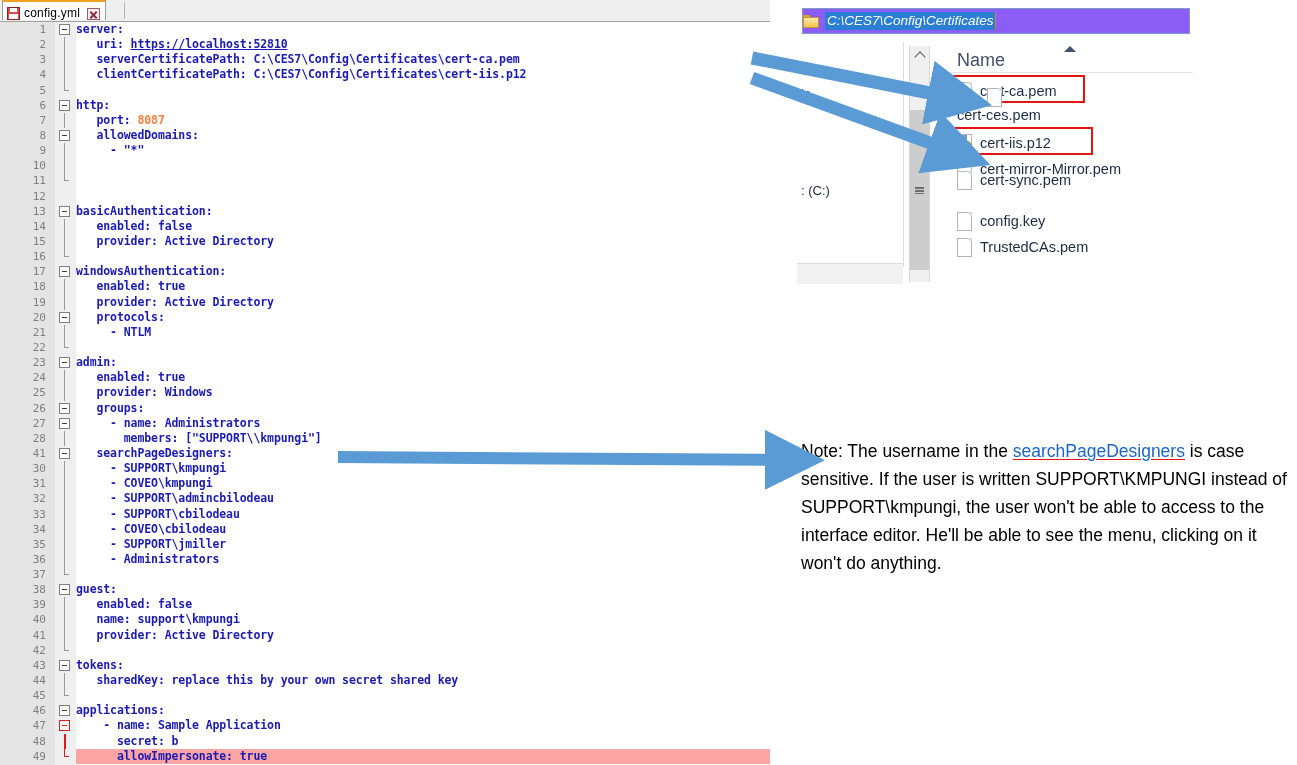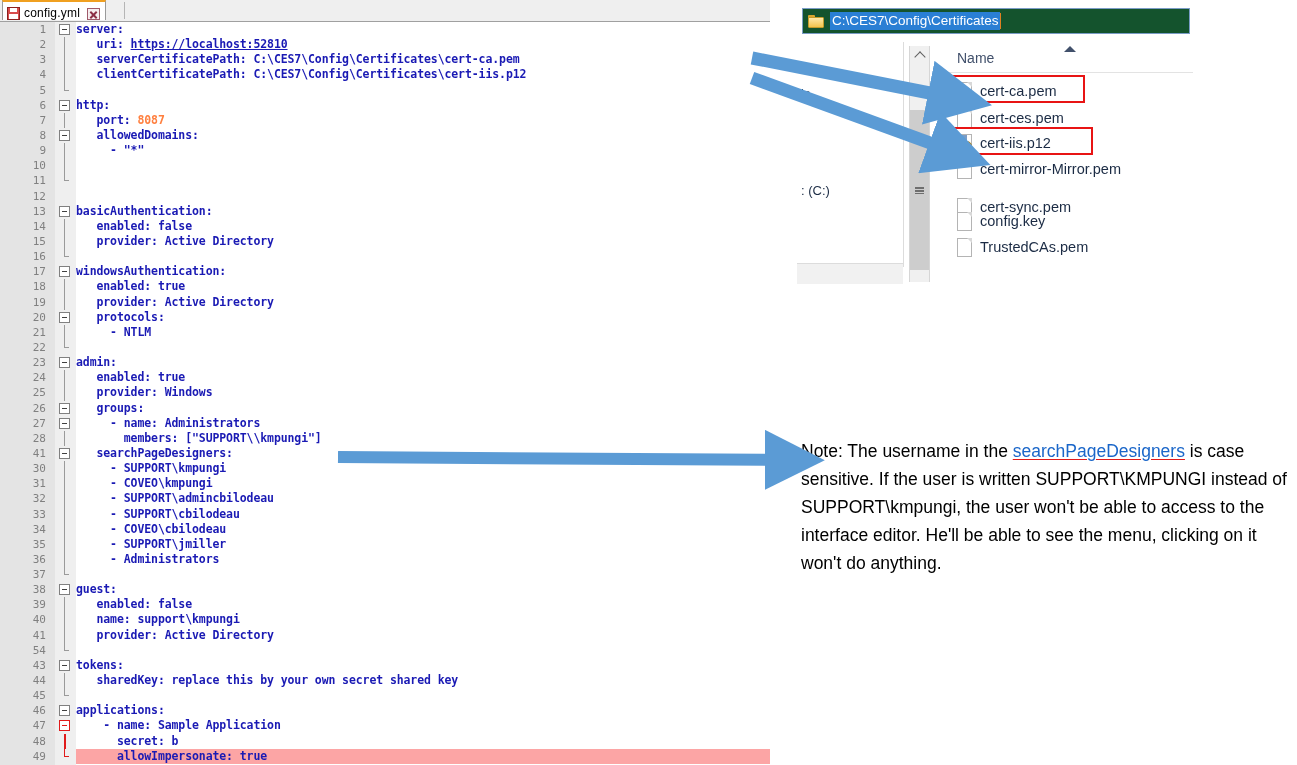--- a/index.html
+++ b/index.html
@@ -114,22 +114,22 @@
   }
   .foldend.red{background:#e01b1b;}
   .foldend.red:after{background:#e01b1b;}
 
   
   #explorer{
     position:absolute;left:797px;top:8px;width:396px;height:275px;
   }
   #address-bar{
     position:absolute;left:5px;top:0;width:388px;height:26px;
-    background:#14532d;border:1px solid #7a9cc6;box-sizing:border-box;
-    display:flex;align-items:center;padding-left:5px;
+    background:#8b5cf6;border:1px solid #7a9cc6;box-sizing:border-box;
+    display:flex;align-items:center;font-style:italic;
   }
   #folder-icon{
     width:17px;height:15px;position:relative;flex:0 0 auto;margin-right:5px;
   }
   #folder-icon .tab{
     position:absolute;left:0;top:1px;width:7px;height:4px;background:#d9a62e;
     border-radius:1px 1px 0 0;
   }
   #folder-icon .main{
     position:absolute;left:0;top:3px;width:16px;height:11px;
@@ -182,21 +182,21 @@
   }
 
   #file-list-wrap{
     position:absolute;left:136px;top:-4px;width:260px;height:239px;background:#ffffff;
   }
   #col-header{
     position:absolute;left:0;top:0;width:260px;height:28px;
     border-bottom:1px solid #e3e3e3;
   }
   #col-name{
-    position:absolute;left:24px;top:6px;font-size:14px;color:#41506b;
+    position:absolute;left:24px;top:6px;font-size:18px;color:#41506b;
   }
   #sort-arrow{
     position:absolute;left:131px;top:2px;width:0;height:0;
     border-left:6px solid transparent;border-right:6px solid transparent;
     border-bottom:6px solid #41506b;
   }
   .file-row{
     position:absolute;left:24px;height:26px;display:flex;align-items:center;
     white-space:nowrap;
   }
@@ -300,21 +300,21 @@
         <div class="code-line"><span class="ln-num">32</span><span class="foldline"></span><span class="ln-text">     - SUPPORT\admincbilodeau</span></div>
         <div class="code-line"><span class="ln-num">33</span><span class="foldline"></span><span class="ln-text">     - SUPPORT\cbilodeau</span></div>
         <div class="code-line"><span class="ln-num">34</span><span class="foldline"></span><span class="ln-text">     - COVEO\cbilodeau</span></div>
         <div class="code-line"><span class="ln-num">35</span><span class="foldline"></span><span class="ln-text">     - SUPPORT\jmiller</span></div>
         <div class="code-line"><span class="ln-num">36</span><span class="foldline"></span><span class="ln-text">     - Administrators</span></div>
         <div class="code-line"><span class="ln-num">37</span><span class="foldend"></span><span class="ln-text"></span></div>
         <div class="code-line"><span class="ln-num">38</span><span class="fold"></span><span class="ln-text">guest:</span></div>
         <div class="code-line"><span class="ln-num">39</span><span class="foldline"></span><span class="ln-text">   enabled: false</span></div>
         <div class="code-line"><span class="ln-num">40</span><span class="foldline"></span><span class="ln-text">   name: support\kmpungi</span></div>
         <div class="code-line"><span class="ln-num">41</span><span class="foldline"></span><span class="ln-text">   provider: Active Directory</span></div>
-        <div class="code-line"><span class="ln-num">54</span><span class="foldend"></span><span class="ln-text"></span></div>
+        <div class="code-line"><span class="ln-num">42</span><span class="foldend"></span><span class="ln-text"></span></div>
         <div class="code-line"><span class="ln-num">43</span><span class="fold"></span><span class="ln-text">tokens:</span></div>
         <div class="code-line"><span class="ln-num">44</span><span class="foldline"></span><span class="ln-text">   sharedKey: replace this by your own secret shared key</span></div>
         <div class="code-line"><span class="ln-num">45</span><span class="foldend"></span><span class="ln-text"></span></div>
         <div class="code-line"><span class="ln-num">46</span><span class="fold"></span><span class="ln-text">applications:</span></div>
         <div class="code-line"><span class="ln-num">47</span><span class="fold red"></span><span class="ln-text">    - name: Sample Application</span></div>
         <div class="code-line"><span class="ln-num">48</span><span class="foldline red"></span><span class="ln-text">      secret: b</span></div>
         <div class="code-line hl"><span class="ln-num">49</span><span class="foldend red"></span><span class="ln-text">      allowImpersonate: true</span></div>
       </div>
   </div>
 
@@ -357,21 +357,21 @@
       </div>
       <div id="file-rows">
           <div class="file-row" style="top: 34px;">
             <span class="file-icon">
               <span class="page"></span>
               <span class="corner"></span>
             </span>
             <span class="file-name">cert-ca.pem</span>
           </div>
           <div class="redbox" style="left: 18px; top: 31px; width: 134.2px; height: 28px;"></div>
-          <div class="file-row" style="top: 61px;">
+          <div class="file-row" style="top: 44px; flex-direction: column;">
             <span class="file-icon">
               <span class="page"></span>
               <span class="corner"></span>
             </span>
             <span class="file-name">cert-ces.pem</span>
           </div>
           <div class="file-row" style="top: 86px;">
             <span class="file-icon cert">
               <span class="page"></span>
               <span class="ribbon"></span>
@@ -381,21 +381,21 @@
             <span class="file-name">cert-iis.p12</span>
           </div>
           <div class="redbox" style="left: 18px; top: 83px; width: 142.4px; height: 28px;"></div>
           <div class="file-row" style="top: 112px;">
             <span class="file-icon">
               <span class="page"></span>
               <span class="corner"></span>
             </span>
             <span class="file-name">cert-mirror-Mirror.pem</span>
           </div>
-          <div class="file-row" style="top: 150px;">
+          <div class="file-row" style="top: 123px;">
             <span class="file-icon">
               <span class="page"></span>
               <span class="corner"></span>
             </span>
             <span class="file-name">cert-sync.pem</span>
           </div>
           <div class="file-row" style="top: 164px;">
             <span class="file-icon">
               <span class="page"></span>
               <span class="corner"></span>

